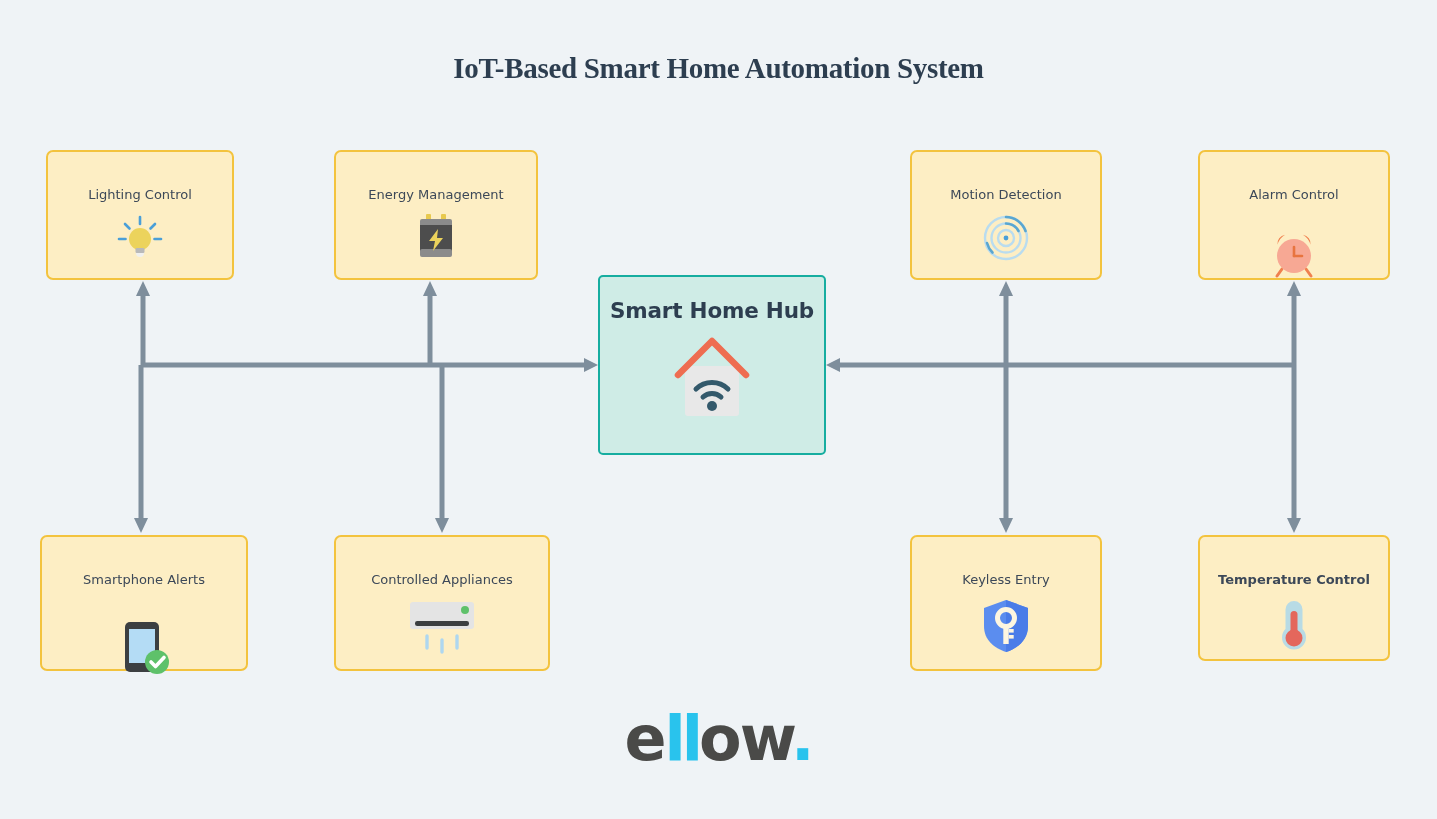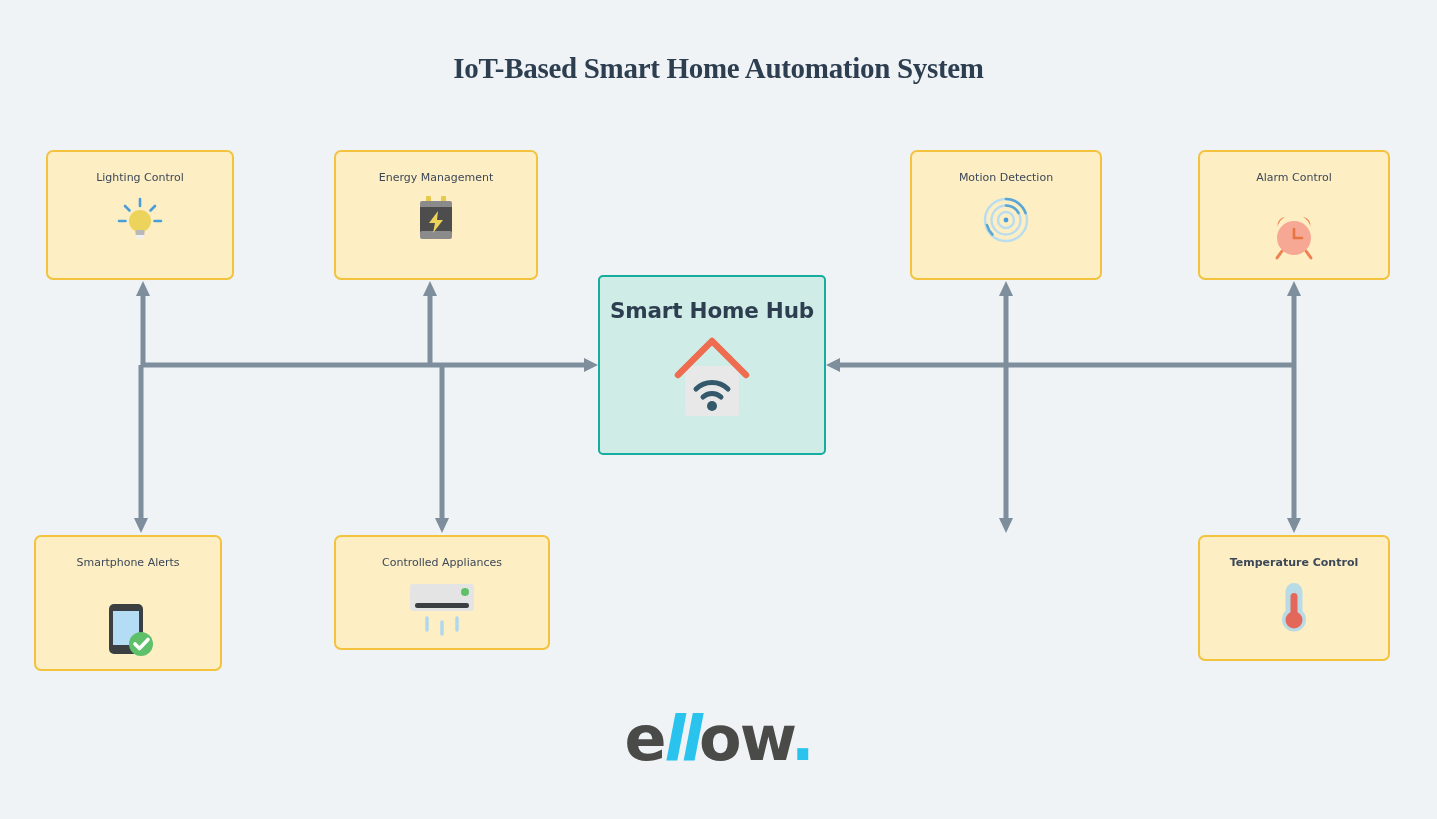--- a/index.html
+++ b/index.html
@@ -48,23 +48,23 @@
     position: absolute;
     box-sizing: border-box;
     border-radius: 7px;
     background: #fdeec4;
     border: 2px solid #f3c33e;
     display: flex;
     flex-direction: column;
     align-items: center;
   }
   .node .node-label {
-    font-size: 11px;
+    font-size: 13px;
     color: #3c4858;
-    margin-top: 20px;
+    margin-top: 36px;
     text-align: center;
     line-height: 1.1;
     white-space: nowrap;
   }
   .node .node-icon {
     margin-top: 11px;
   }
 
   .hub {
     position: absolute;
@@ -85,42 +85,41 @@
   }
   .hub .hub-icon {
     margin-top: 12px;
   }
 
   
   #card-lighting            { left: 46px;   top: 150px; width: 188px; height: 130px; }
   #card-energy              { left: 334px;  top: 150px; width: 204px; height: 130px; }
   #card-motion              { left: 910px;  top: 150px; width: 192px; height: 130px; }
   #card-alarm               { left: 1198px; top: 150px; width: 192px; height: 130px; gap: 16px; }
-  #card-smartphone          { left: 34px;   top: 535px; width: 188px; height: 136px; gap: 20px; }
-  #card-appliances          { left: 334px;  top: 535px; width: 216px; height: 115px; }
+  #card-smartphone          { left: 40px;   top: 535px; width: 208px; height: 136px; gap: 20px; }
+  #card-appliances          { left: 334px;  top: 535px; width: 216px; height: 136px; }
   #card-keyless             { left: 910px;  top: 535px; width: 192px; height: 136px; }
   #card-temperature         { left: 1198px; top: 535px; width: 192px; height: 126px; font-weight: bold; }
   #hub-node                 { left: 598px;  top: 275px; width: 228px; height: 180px; }
 
   
   .logo {
     position: absolute;
     left: 0;
     top: 708px;
     width: 1437px;
     text-align: center;
     font-size: 62px;
     font-weight: bold;
     letter-spacing: -2px;
     line-height: 1;
   }
   .logo .g1, .logo .g3 { color: #4a4a48; }
   .logo .g2 {
     color: #29c3ed;
-    font-style: italic;
     letter-spacing: -4px;
     display: inline-block;
   }
   .logo .g4 { color: #29c3ed; }
 </style>
 </head>
 <body>
 
 <div class="stage">
 
@@ -272,20 +271,33 @@
         <circle cx="61" cy="12" r="4" fill="#5ec16a"></circle>
         <g stroke="#aed7f0" stroke-width="3.4" stroke-linecap="round">
           <line x1="23" y1="38" x2="23" y2="50"></line>
           <line x1="38" y1="42" x2="38" y2="54"></line>
           <line x1="53" y1="38" x2="53" y2="50"></line>
         </g>
       </svg>
     </div>
   </div>
 
+  <div class="node" id="card-keyless">
+    <div class="node-label">Keyless Entry</div>
+    <div class="node-icon">
+      <svg width="52" height="56" viewBox="0 0 52 56">
+        <path d="M26 2 L48 10 V28 C48 42 38 50 26 54 C14 50 4 42 4 28 V10 Z" fill="#5b8def"></path>
+        <path d="M26 2 L48 10 V28 C48 42 38 50 26 54 Z" fill="#4a7ce8"></path>
+        <circle cx="26" cy="20" r="8.5" fill="none" stroke="#fdf6e0" stroke-width="5"></circle>
+        <rect x="23.3" y="26" width="5.4" height="20" fill="#fdf6e0"></rect>
+        <rect x="28.7" y="31" width="5" height="3.6" fill="#fdf6e0"></rect>
+        <rect x="28.7" y="37" width="5" height="3.6" fill="#fdf6e0"></rect>
+      </svg>
+    </div>
+  </div>
 
   <div class="node" id="card-temperature">
     <div class="node-label">Temperature Control</div>
     <div class="node-icon">
       <svg width="40" height="56" viewBox="0 0 40 56">
         <path d="M20 3 a8.5 8.5 0 0 1 8.5 8.5 V31 a12 12 0 1 1 -17 0 V11.5 A8.5 8.5 0 0 1 20 3 z" fill="#b8dbe5"></path>
         <rect x="16.5" y="13" width="7" height="26" rx="3.5" fill="#e4675c"></rect>
         <circle cx="20" cy="40" r="8.5" fill="#e4675c"></circle>
       </svg>
     </div>

